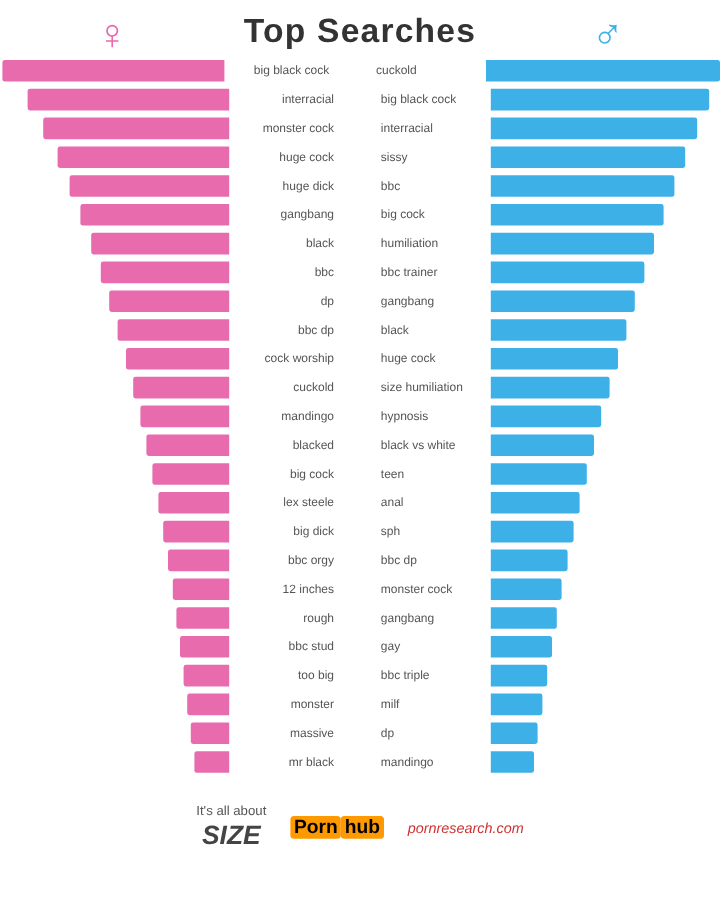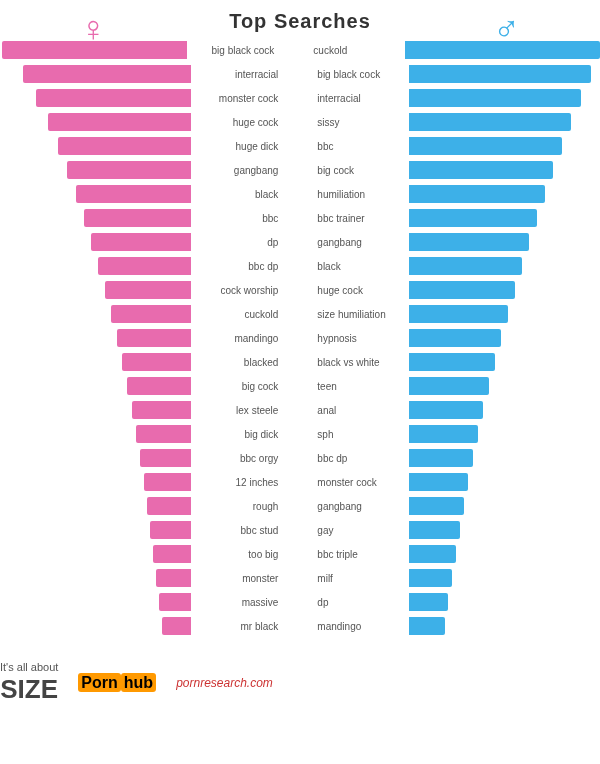--- a/index.html
+++ b/index.html
@@ -9,21 +9,21 @@
       font-family: Arial, Helvetica, sans-serif;
       overflow-x: hidden;
     }
 
     .header {
       text-align: center;
       padding: 10px 0 6px;
       position: relative;
     }
     .header h1 {
-      font-size: 20px;
+      font-size: 28px;
       font-weight: bold;
       color: #333;
       letter-spacing: 1px;
     }
     .header .female-icon {
       position: absolute;
       left: 80px;
       top: 8px;
       font-size: 36px;
       color: #e86bae;
@@ -96,33 +96,34 @@
     .bar-right {
       height: 18px;
       background: #3db0e8;
       border-radius: 0 2px 2px 0;
       display: block;
     }
 
     .footer {
       display: flex;
       align-items: center;
-      justify-content: flex-start;
+      justify-content: center;
       gap: 20px;
       padding: 12px 0 8px;
       border-top: none;
     }
     .footer-size {
       font-size: 11px;
       color: #555;
       text-align: center;
       line-height: 1.2;
     }
     .footer-size strong {
-      font-size: 26px;
+      font-size: 22px;
+      font-style: italic;
       color: #444;
       display: block;
     }
     .pornhub-logo {
       font-size: 16px;
       font-weight: bold;
       color: #333;
     }
     .pornhub-logo span {
       background: #f90;

